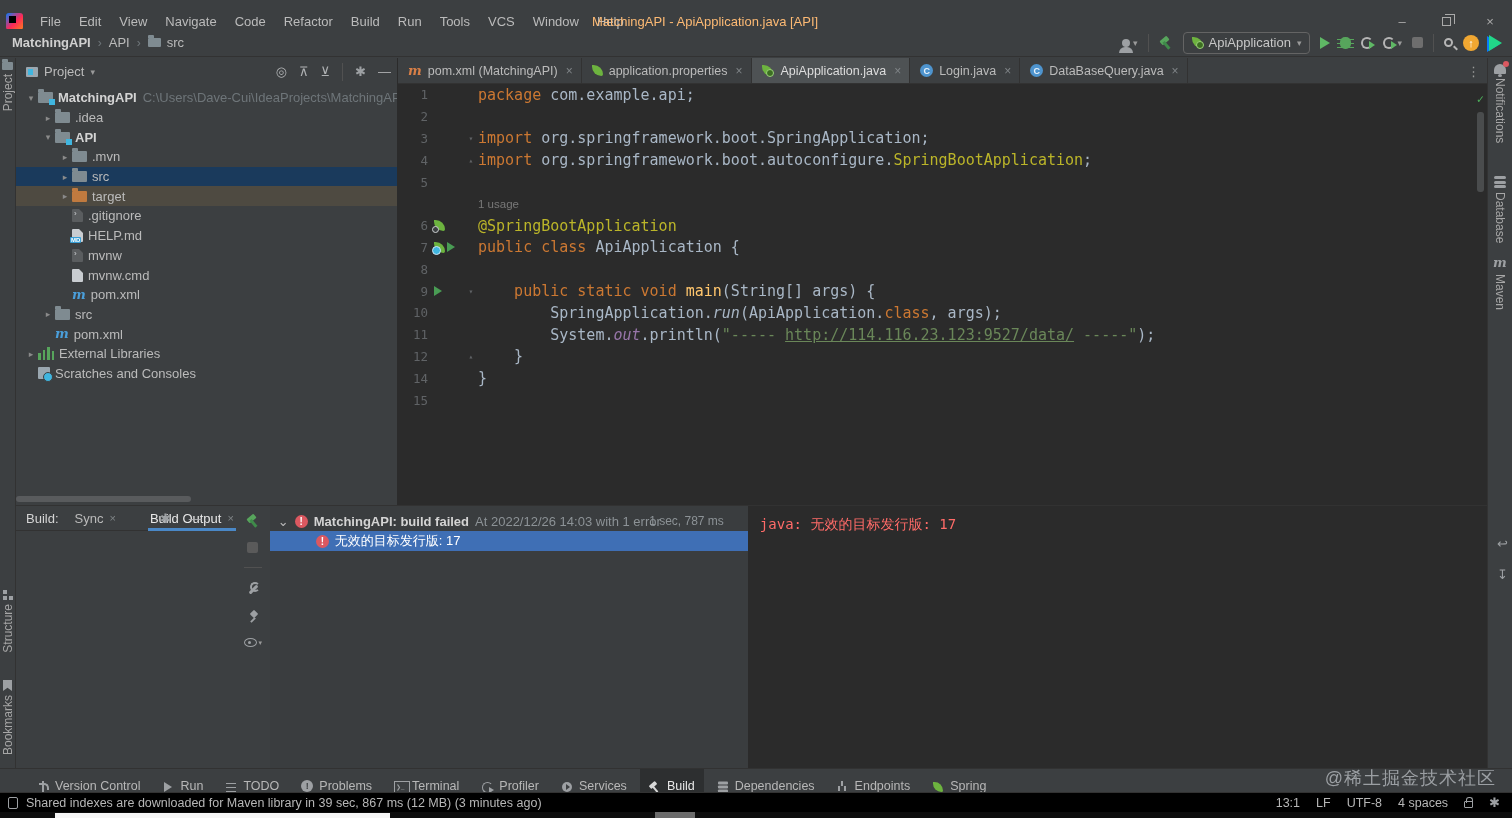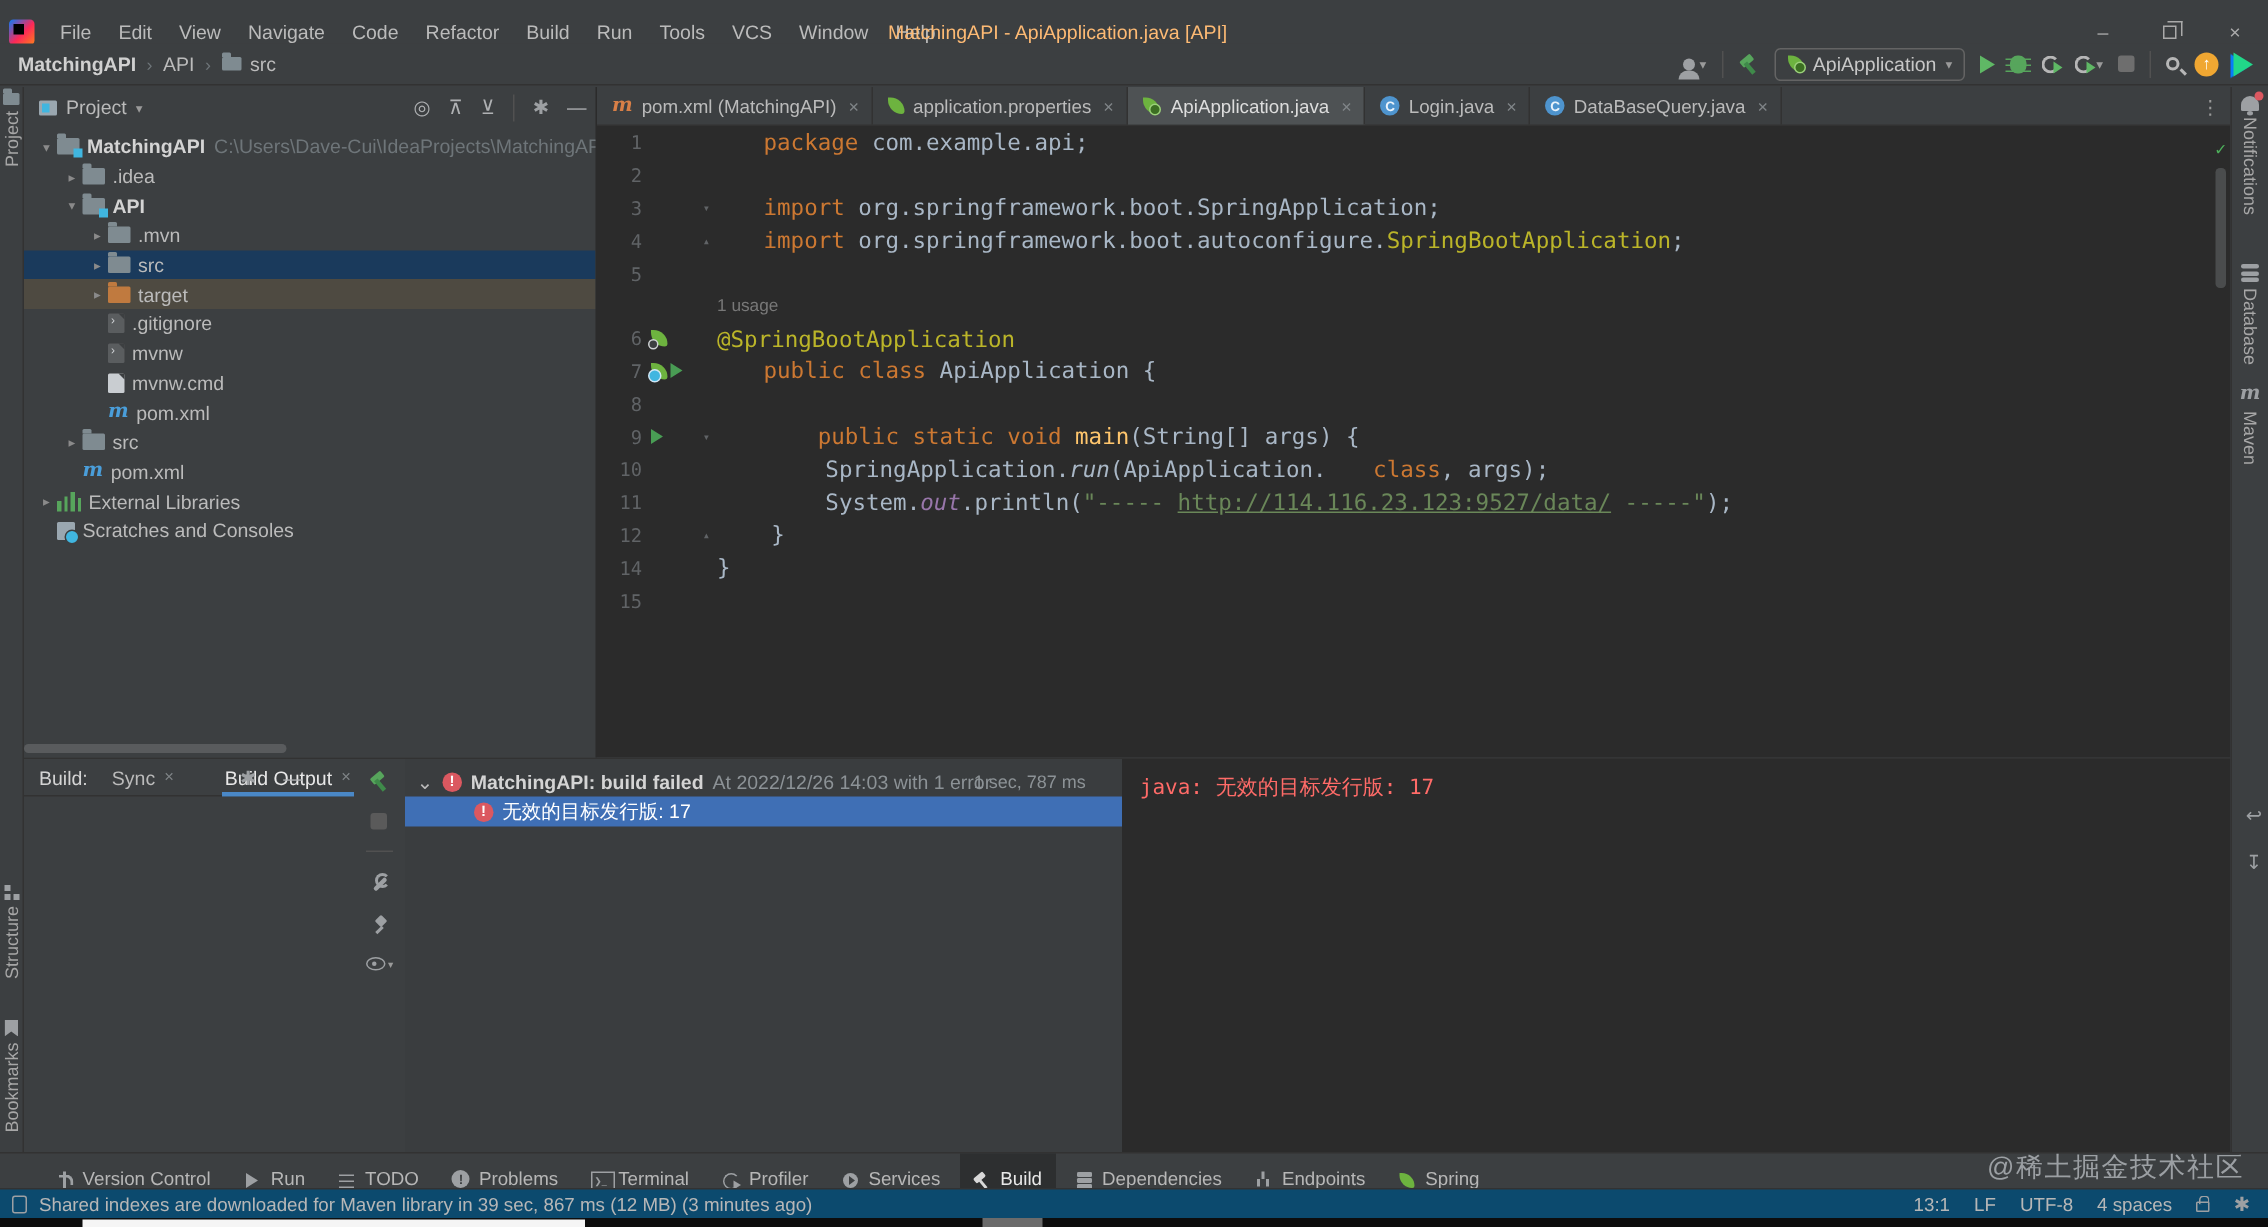--- a/index.html
+++ b/index.html
@@ -105,21 +105,21 @@
   .etab .x { color:#7f8487; font-size:12px; margin-left:2px; }
   .tab-more { position:absolute; right:6px; top:6px; color:#9a9a9a; letter-spacing:1px; }
   .code-area { flex:1; position:relative; font-family:"DejaVu Sans Mono", monospace; font-size:15px; overflow:hidden; }
   .cline { height:21.8px; display:flex; align-items:center; }
   .cline.cur { background:#323232; }
   .lnum { width:30px; text-align:right; color:#606366; font-size:12.5px; flex:none; font-family:"DejaVu Sans Mono", monospace; }
   .cline.cur .lnum { color:#a4a4a4; }
   .gslot { width:36px; display:flex; align-items:center; justify-content:flex-start; gap:2px; padding-left:6px; flex:none; position:relative; }
   .fslot { width:14px; color:#606366; font-size:8px; text-align:center; flex:none; }
   .ctext { white-space:pre; color:#a9b7c6; }
-  .seg-kw { color:#cc7832;margin-left:31px; }
+  .seg-kw { color:#cc7832; }
   .seg-pl { color:#a9b7c6; }
   .seg-ann { color:#bbb529; }
   .seg-mth { color:#ffc66d; }
   .seg-itl { color:#a9b7c6; font-style:italic; }
   .seg-fld { color:#9876aa; font-style:italic; }
   .seg-str { color:#6a8759; }
   .seg-lnk { color:#6a8759; text-decoration:underline; }
   .inlay { color:#787878; font-size:11.5px; font-family:"Liberation Sans", sans-serif; }
   .bean { width:11px; height:11px; background:#6db33f; border-radius:0 85% 15% 85%; position:relative; display:inline-block; }
   .bean::after { content:""; position:absolute; left:-2px; bottom:-2px; width:7px; height:7px; border-radius:50%; background:#40b6e0; border:1px solid #d0e6f5; }
@@ -174,21 +174,21 @@
   .bbi-terminal::before { content:"❯_"; position:absolute; left:0; top:0; width:12px; height:11px; border:1px solid #9da0a3; font-size:6px; color:#9da0a3; padding:1px; }
   .bbi-profiler::before { content:""; position:absolute; left:1px; top:1px; width:9px; height:9px; border:1.5px solid #9da0a3; border-radius:50%; border-right-color:transparent; }
   .bbi-profiler::after { content:""; position:absolute; right:-1px; bottom:0; border-left:5px solid #9da0a3; border-top:3px solid transparent; border-bottom:3px solid transparent; }
   .bbi-services::before { content:""; position:absolute; left:1px; top:1px; width:10px; height:10px; border-radius:50%; background:#9da0a3; }
   .bbi-services::after { content:""; position:absolute; left:5px; top:3px; border-left:4px solid #3c3f41; border-top:3px solid transparent; border-bottom:3px solid transparent; }
   .bbi-build::before { content:""; position:absolute; left:0px; top:2px; width:8px; height:4px; background:#d8d8d8; border-radius:1px; transform:rotate(-40deg); }
   .bbi-build::after { content:""; position:absolute; left:5px; top:4px; width:2px; height:8px; background:#d8d8d8; transform:rotate(-40deg); }
   .bbi-dependencies::before { content:""; position:absolute; left:1px; top:0; width:10px; height:4px; background:#9da0a3; border-radius:1px; box-shadow:0 5px 0 #9da0a3, 0 10px 0 #9da0a3; transform:scaleY(.8); }
   .bbi-endpoints::before { content:""; position:absolute; left:4px; top:0; width:2px; height:5px; background:#9da0a3; box-shadow:-3px 5px 0 #9da0a3, 3px 5px 0 #9da0a3; }
   .bbi-spring::before { content:""; position:absolute; left:1px; top:1px; width:10px; height:10px; background:#6db33f; border-radius:0 85% 15% 85%; }
-  .statusbar { position:absolute; left:0; top:792px; right:0; height:20px; background:#0c4a6e; border-top:1px solid #323232;
+  .statusbar { position:absolute; left:0; top:792px; right:0; height:20px; background:#000000; border-top:1px solid #323232;
     display:flex; align-items:center; padding:0 12px 0 8px; font-size:12.5px; color:#b7b7b7;justify-content:flex-end; }
   .sb-ic { width:10px; height:12px; border:1px solid #9da0a3; border-radius:2px; margin-right:8px; flex:none; }
   .sb-right { margin-left:auto; display:flex; align-items:center; gap:16px; }
   .lock { width:9px; height:7px; border:1px solid #9da0a3; border-radius:1px; position:relative; display:inline-block; margin-top:4px; }
   .lock::before { content:""; position:absolute; left:1px; top:-5px; width:5px; height:5px; border:1px solid #9da0a3; border-bottom:none; border-radius:3px 3px 0 0; }
   .gear-dot { position:relative; color:#9da0a3; font-size:13px; }
   .watermark { position:absolute; right:16px; top:766px; font-size:18px; color:#9b9fa3; letter-spacing:1px; }
 
   
   .desktop-strip { position:absolute; left:0; top:812px; right:0; height:6px; background:#0d0d0d; }
@@ -336,20 +336,27 @@
               </div>
               <div class="trow hl" style="padding-left: 42px;">
                 <span class="arrow">▸</span>
                 <span class="folder excl"></span>
                 <span class="lbl">target</span>
               </div>
               <div class="trow" style="padding-left: 42px;">
                 <span class="arrow"></span>
                 <span class="doc dark"></span>
                 <span class="lbl">.gitignore</span>
+              </div>
+              <div class="trow" style="padding-left: 42px;">
+                <span class="arrow"></span>
+                <span class="doc">
+                  <span class="tag">MD</span>
+                </span>
+                <span class="lbl">HELP.md</span>
               </div>
               <div class="trow" style="padding-left: 42px;">
                 <span class="arrow"></span>
                 <span class="doc dark"></span>
                 <span class="lbl">mvnw</span>
               </div>
               <div class="trow" style="padding-left: 42px;">
                 <span class="arrow"></span>
                 <span class="doc"></span>
                 <span class="lbl">mvnw.cmd</span>

